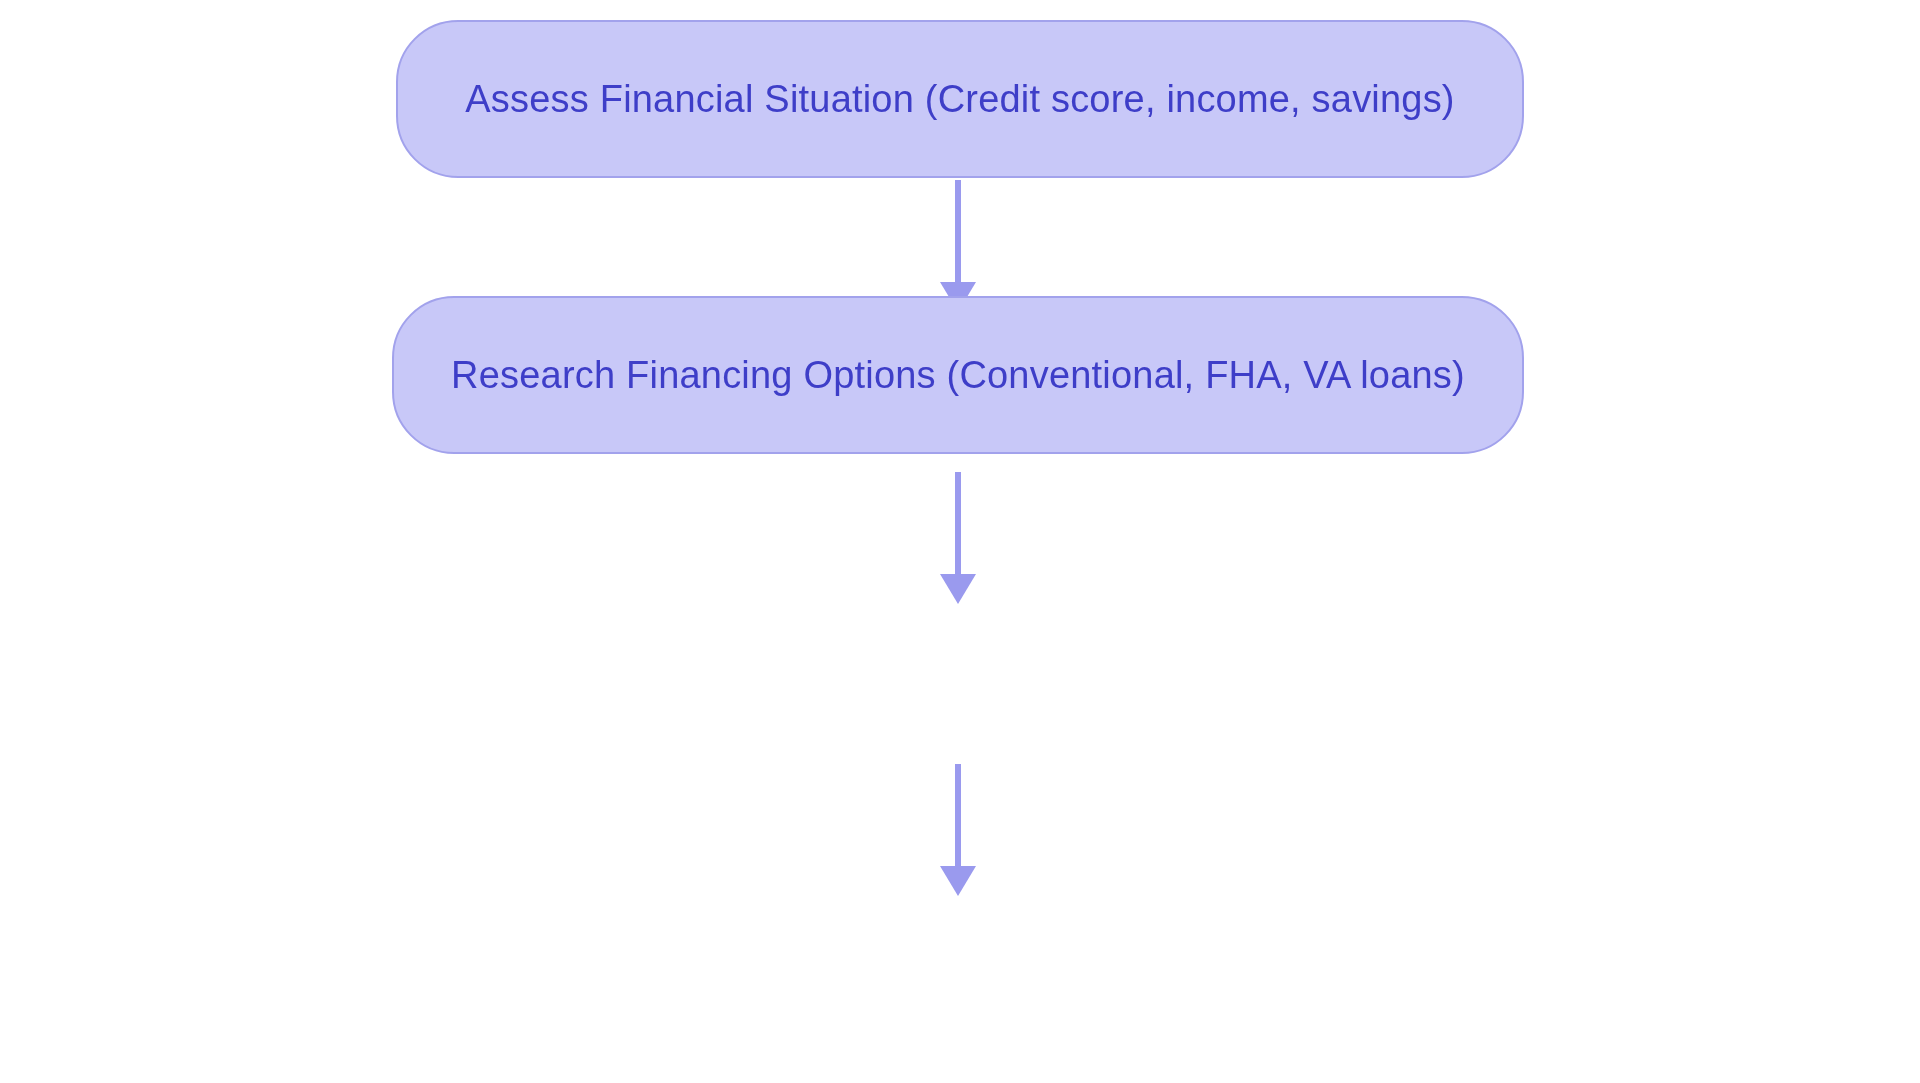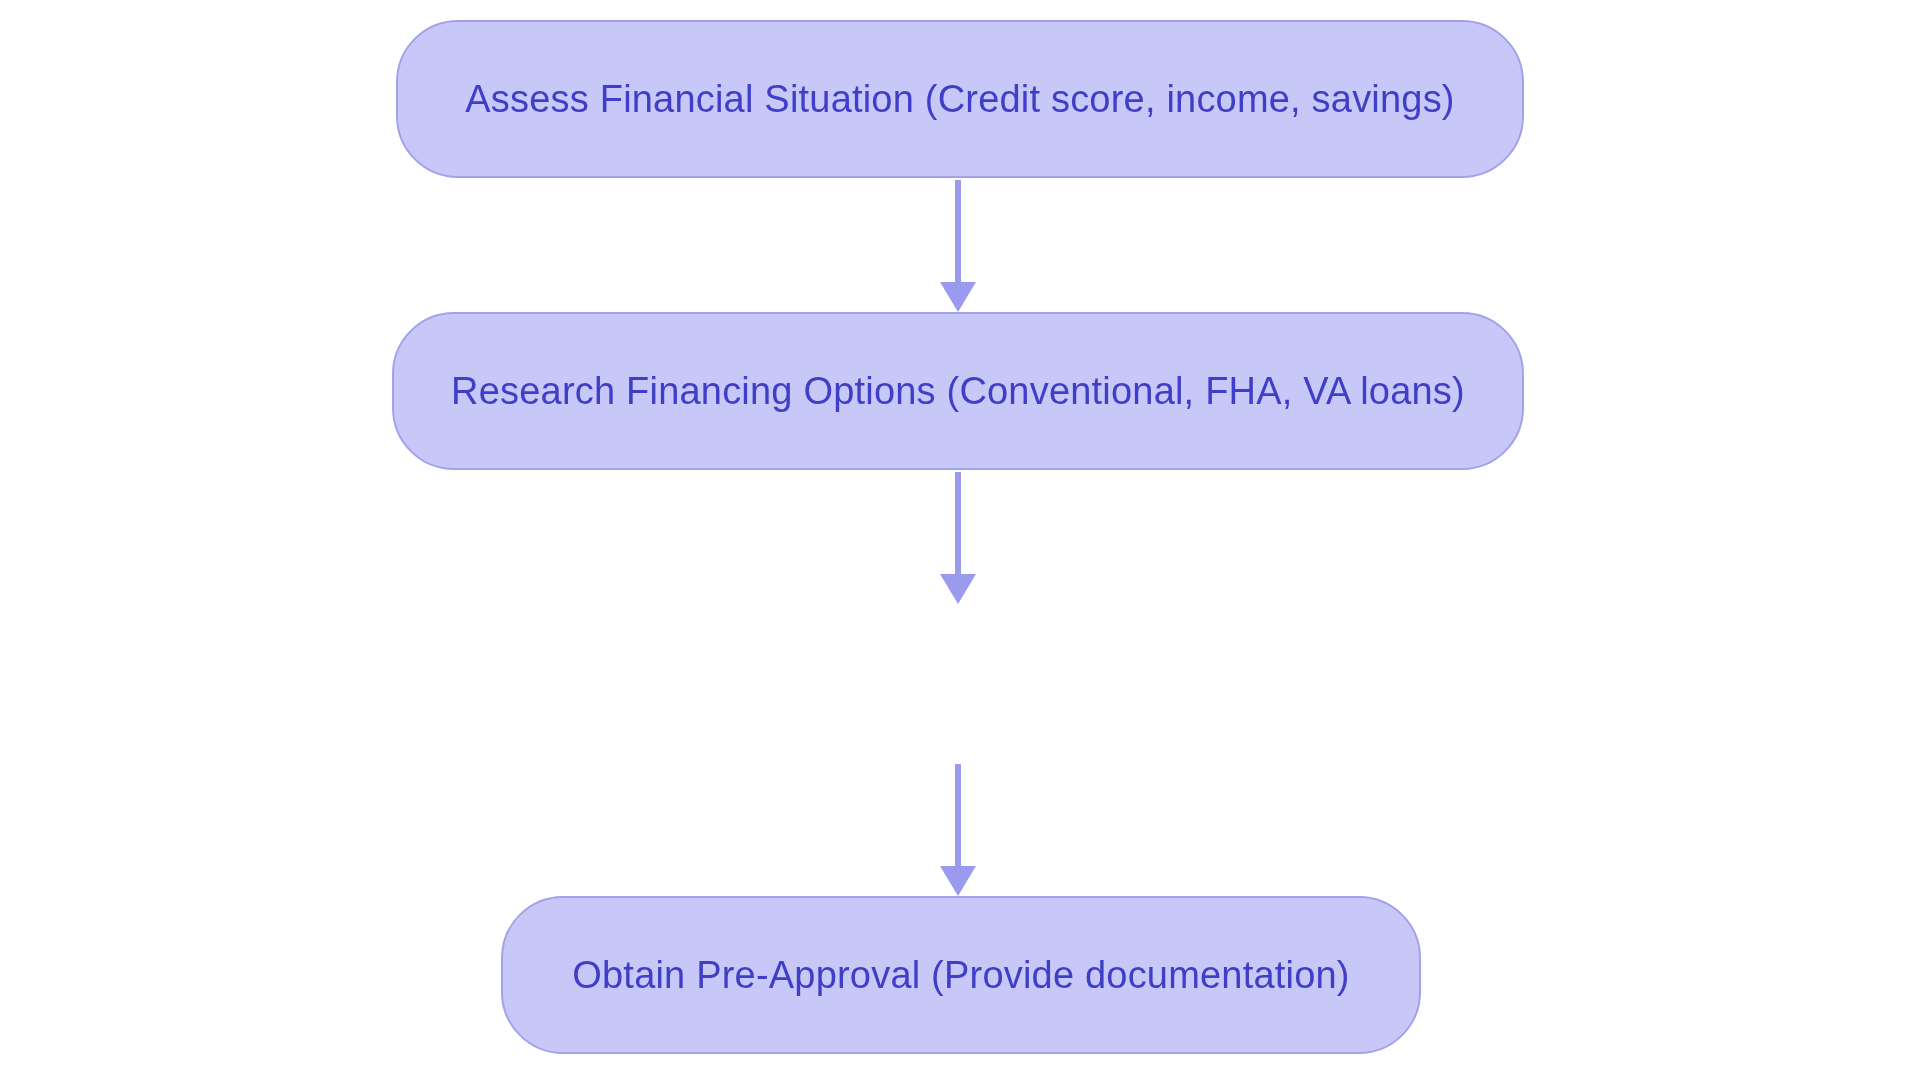--- a/index.html
+++ b/index.html
@@ -24,21 +24,21 @@
     box-sizing: border-box;
     display: flex;
     align-items: center;
     justify-content: center;
     color: var(--node-text, #3e3ec8);
     font-size: 38px;
     letter-spacing: 0.2px;
     white-space: nowrap;
   }
   .node-1 { left: 396px; top: 20px;  width: 1128px; }
-  .node-2 { left: 392px; top: 312px; width: 1132px; }
+  .node-2 { left: 392px; top: 296px; width: 1132px; }
   .node-3 { left: 425px; top: 604px; width: 1066px; }
   .node-4 { left: 501px; top: 896px; width: 920px;  }
 
   .arrow {
     position: absolute;
     width: 40px;
   }
   .arrow-1 { left: 938px; top: 180px; height: 132px; }
   .arrow-2 { left: 938px; top: 472px; height: 132px; }
   .arrow-3 { left: 938px; top: 764px; height: 132px; }
@@ -83,17 +83,14 @@
     <div class="stem"></div>
     <div class="head"></div>
   </div>
 
 
   <div class="arrow arrow-3">
     <div class="stem"></div>
     <div class="head"></div>
   </div>
 
-  <div class="node node-4">
-    <span>Obtain Pre-Approval (Provide documentation)</span>
-  </div>
 
 </div>
 
 </body></html>

